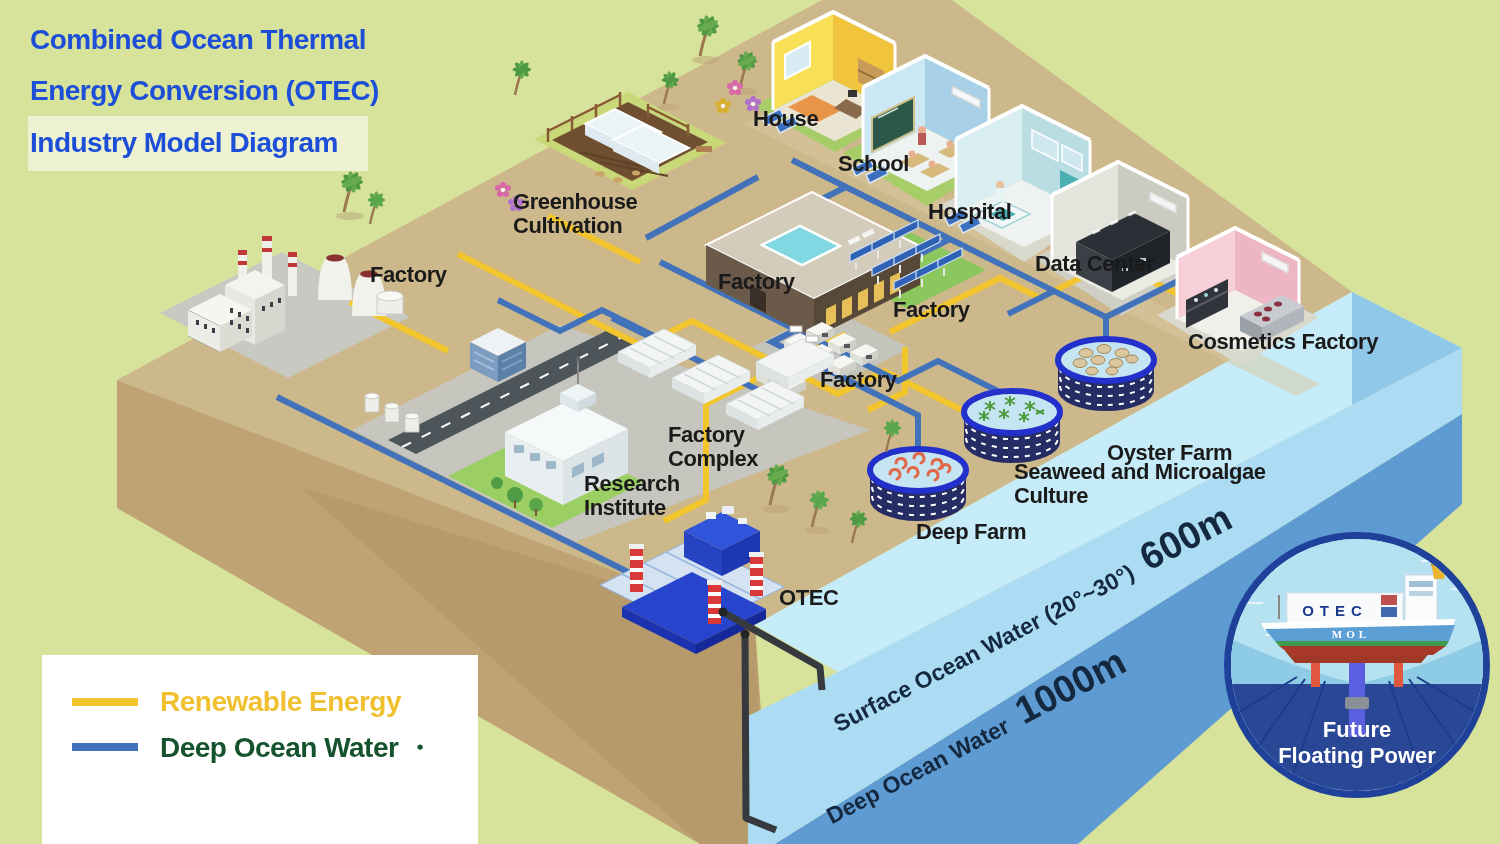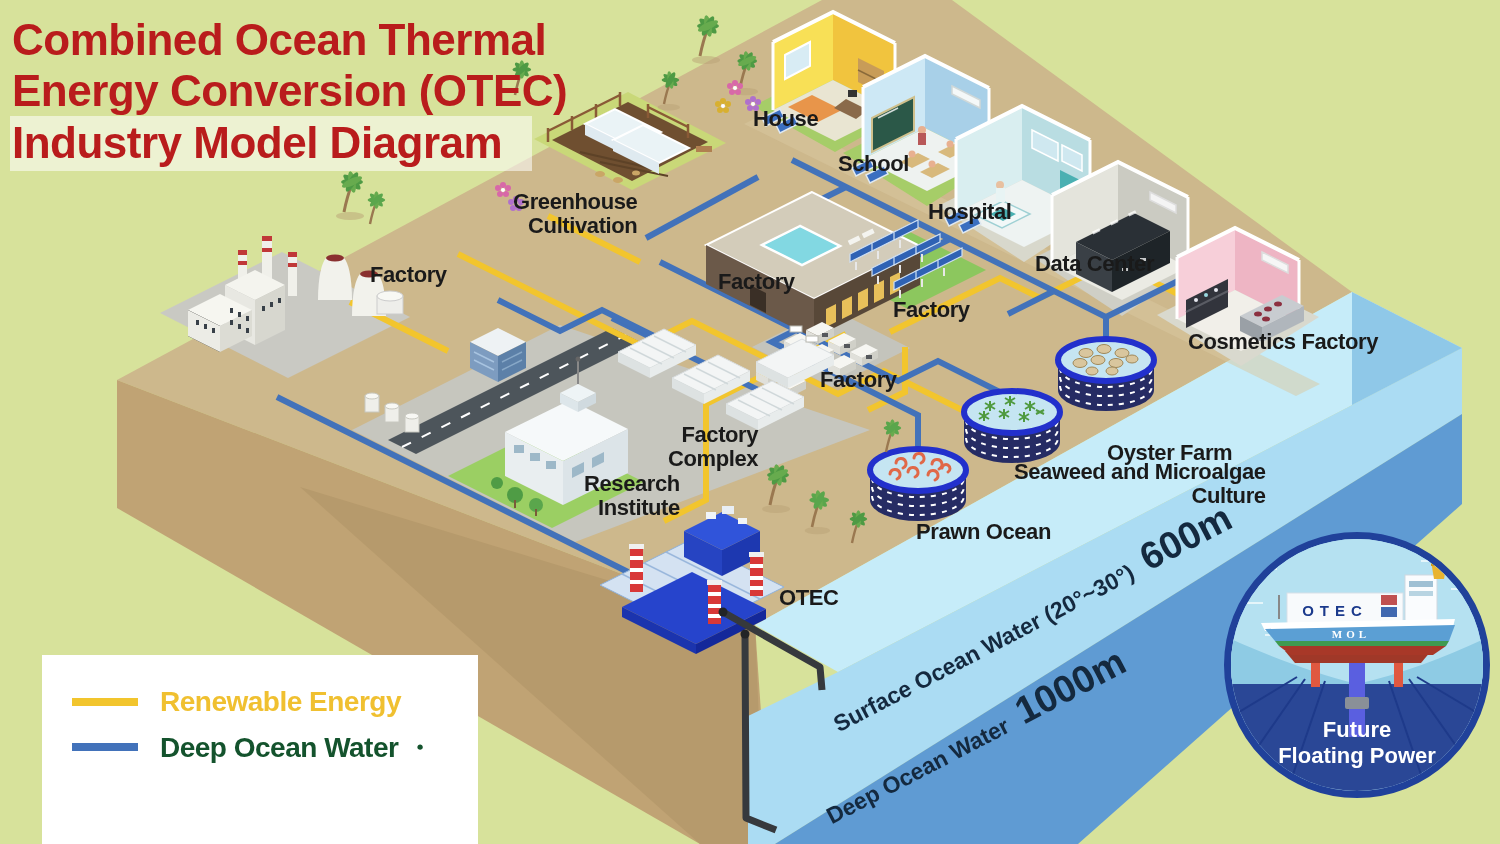--- a/index.html
+++ b/index.html
@@ -1,25 +1,25 @@
 <!DOCTYPE html>
 <html><head>
 <meta charset="utf-8">
 <style>
   html,body{margin:0;padding:0;}
   .stage{position:relative;width:1500px;height:844px;background:#d7e29b;overflow:hidden;
          font-family:"Liberation Sans",sans-serif;}
   .stage svg{position:absolute;left:0;top:0;}
   
-  .title{position:absolute;left:12px;top:14px;color:#b91c1c;font-size:44px;font-weight:bold;
+  .title{position:absolute;left:30px;top:14px;color:#1d4ed8;font-size:28px;font-weight:bold;
          line-height:51px;letter-spacing:-0.5px;}
   .title .boxed{display:inline-block;background:rgba(255,255,255,0.55);padding:1px 30px 3px 2px;margin-left:-2px;}
   
   .map-label{position:absolute;color:#1a1a1a;font-size:22px;font-weight:bold;line-height:24px;
-             letter-spacing:-0.4px;white-space:pre-line;text-align:right;}
+             letter-spacing:-0.4px;white-space:pre-line;}
   
   .ocean-label{position:absolute;white-space:nowrap;transform-origin:0 50%;color:#14293f;font-weight:bold;}
   .ocean-label .oname{font-size:23px;}
   .ocean-label .odepth{font-size:38px;margin-left:14px;}
   #surface-label{left:833px;top:700px;transform:rotate(-27.5deg);}
   #deep-label{left:826px;top:792px;transform:rotate(-27.5deg);}
   
   .legend{position:absolute;left:42px;top:655px;width:436px;height:192px;background:#ffffff;}
   .legend-row{position:absolute;left:30px;display:flex;align-items:center;}
   .legend-swatch{width:66px;height:8px;margin-right:22px;flex:0 0 auto;}
@@ -717,21 +717,21 @@
       <div class="map-label" style="left: 893px; top: 298px;">Factory</div>
       <div class="map-label" style="left: 820px; top: 368px;">Factory</div>
       <div class="map-label" style="left: 668px; top: 423px;">Factory
 Complex</div>
       <div class="map-label" style="left: 584px; top: 472px;">Research
 Institute</div>
       <div class="map-label" style="left: 779px; top: 586px;">OTEC</div>
       <div class="map-label" style="left: 1107px; top: 407px; margin-top: 34px;">Oyster Farm</div>
       <div class="map-label" style="left: 1014px; top: 460px;">Seaweed and Microalgae
 Culture</div>
-      <div class="map-label" style="left: 916px; top: 520px;">Prawn Ocean</div>
+      <div class="map-label" style="left: 916px; top: 520px;">Deep Farm</div>
     </div>
 
 <div class="ocean-label" id="surface-label">
   <span class="oname">Surface Ocean Water (20°~30°)</span><span class="odepth">600m</span>
 </div>
 <div class="ocean-label" id="deep-label">
   <span class="oname">Deep Ocean Water</span><span class="odepth">1000m</span>
 </div>
 
 <div class="legend">

